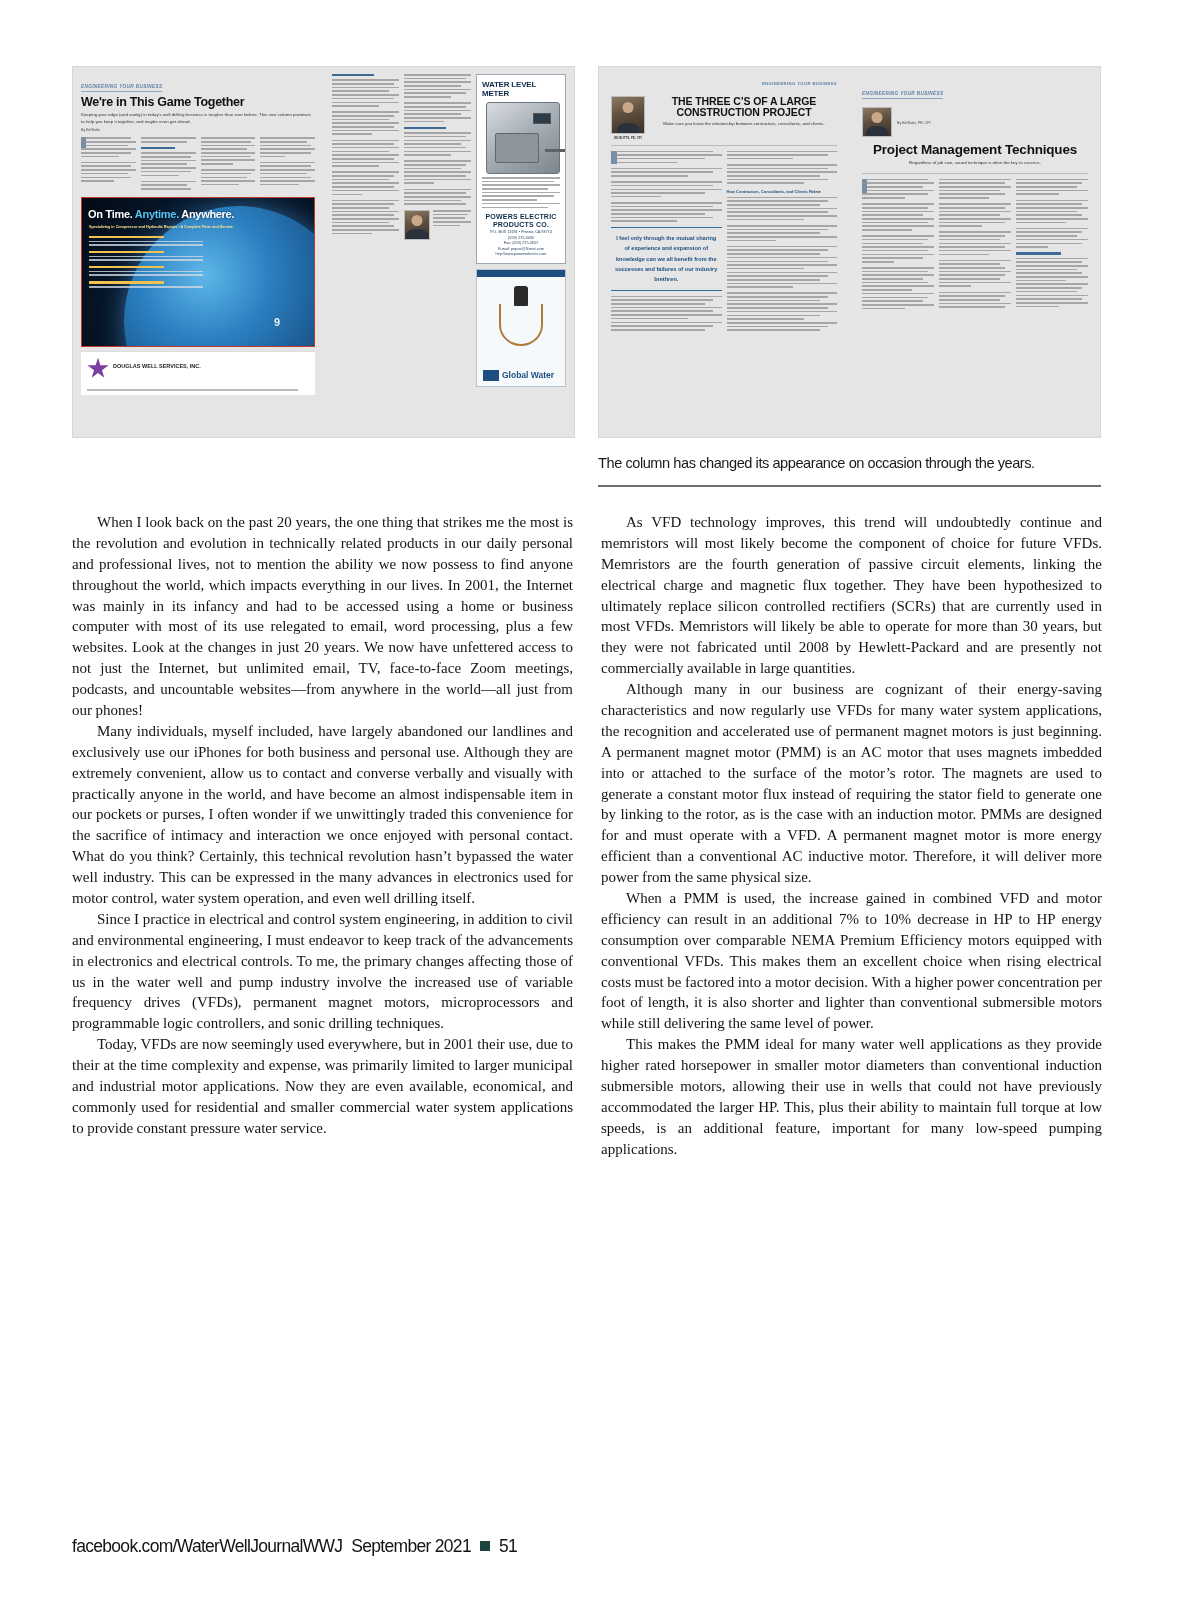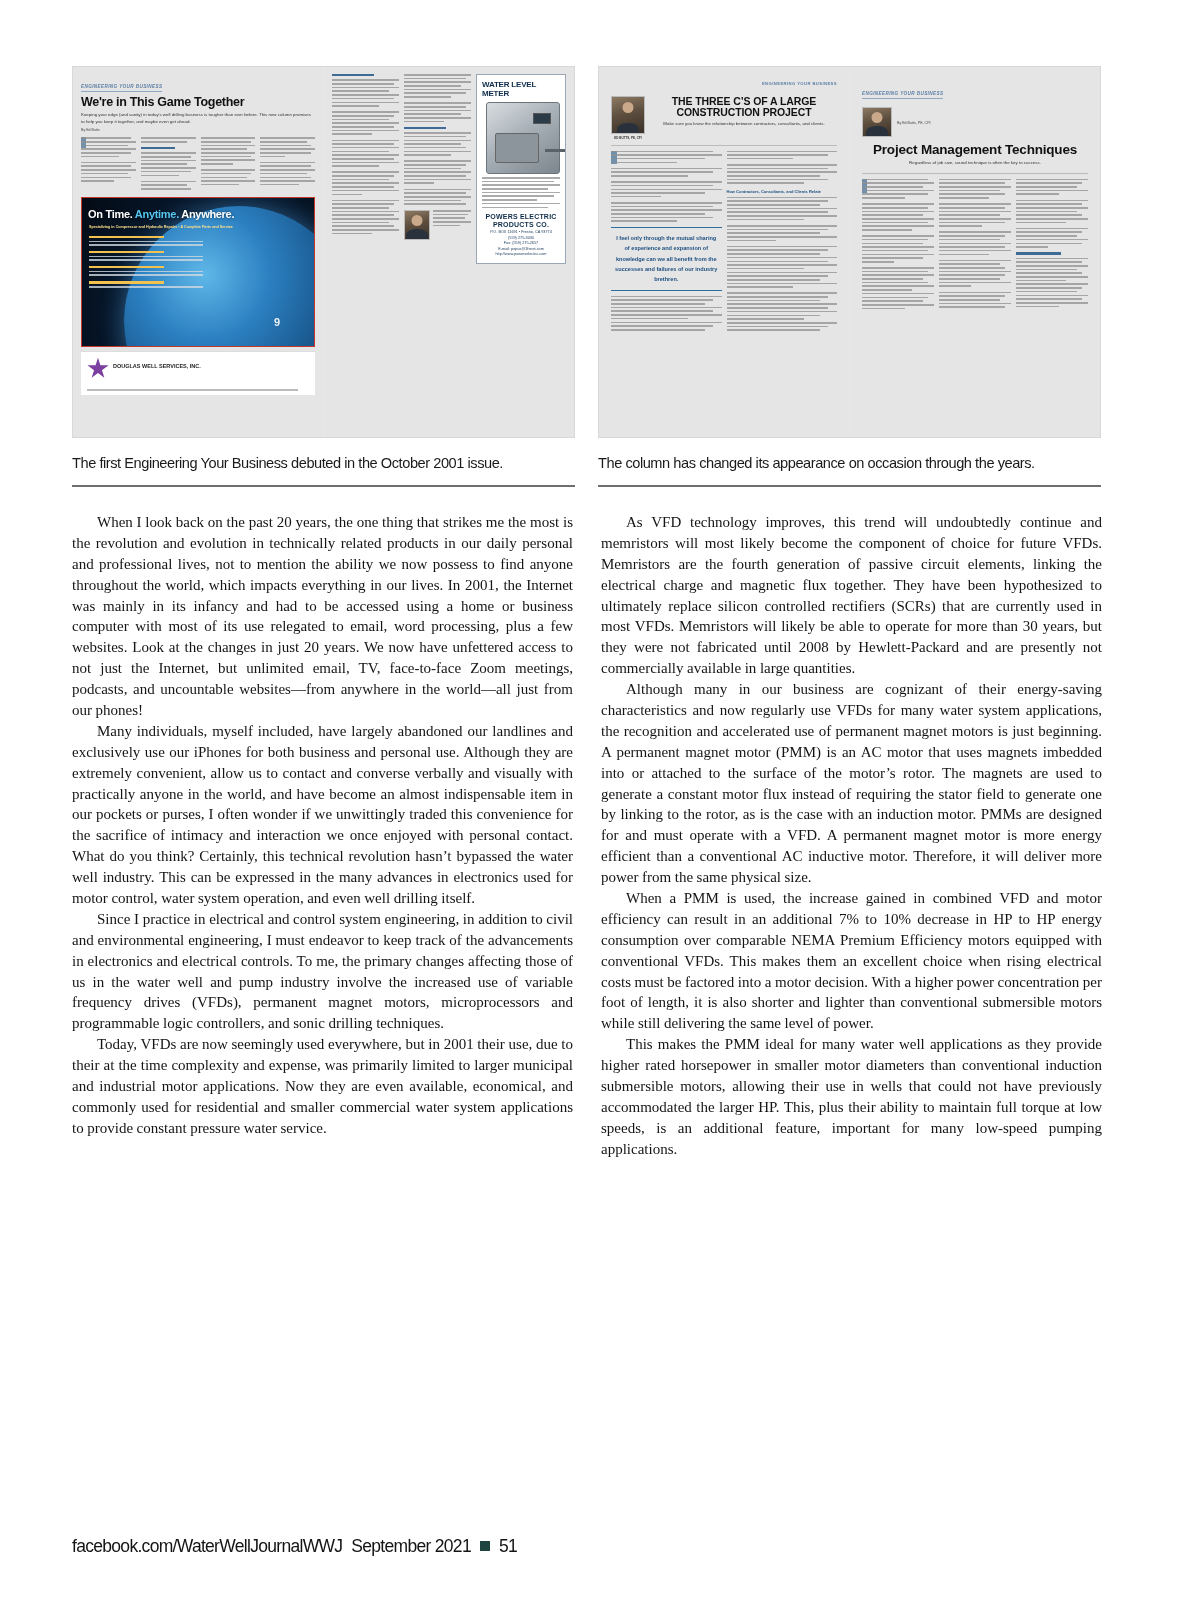--- a/index.html
+++ b/index.html
@@ -534,26 +534,34 @@
               <div class="addr">
                 <div class="co">POWERS ELECTRIC PRODUCTS CO.</div>
                 <div class="d" style="white-space:pre-line;">P.O. BOX 11691 • Fresno, CA 93774
 (559) 275-3030
 Fax: (559) 275-2657
 E-mail: pepco@1fsnet.com
 http://www.powerselectric.com</div>
               </div>
             </div>
 
+            <div class="ad-gw">
+              <div class="topbar"></div>
+              <div class="sensor"></div>
+              <div class="cable"></div>
+              <div class="logo">
+                <div class="sq"></div>
+                <div class="txt">Global Water</div>
+              </div>
+            </div>
           </div>
         </div>
       </div>
 
     </div>
-    <figcaption class="fig-caption">The first Engineering Your Business debuted in the October 2001 issue.</figcaption>
   </figure>
 
   <figure class="figure" style="margin:0;">
     <div class="fig-frame">
 
       <div class="mag-page" style="padding:14px 12px;">
         <div class="mini-kicker plain" style="float:right;border-bottom:none;font-size:4.2px;">ENGINEERING YOUR BUSINESS</div>
         <div style="clear:both;"></div>
         <div style="display:flex;gap:6px;align-items:flex-start;margin-top:4px;">
           <div style="width:34px;">

